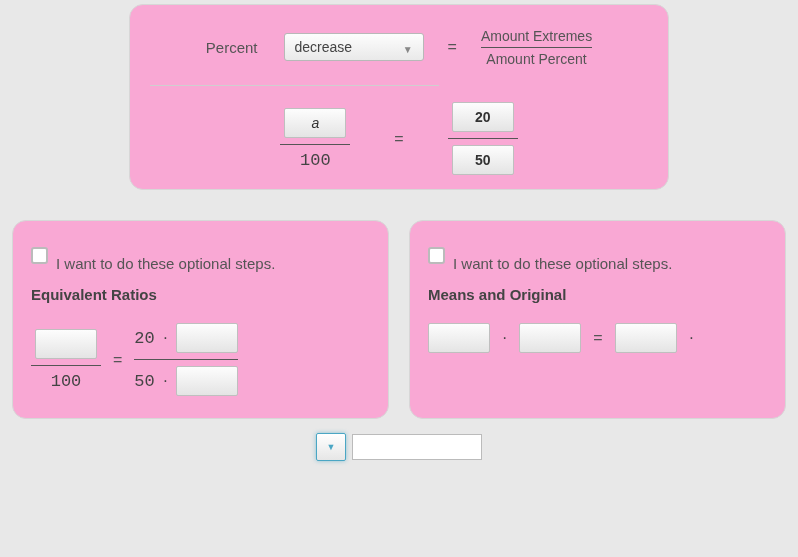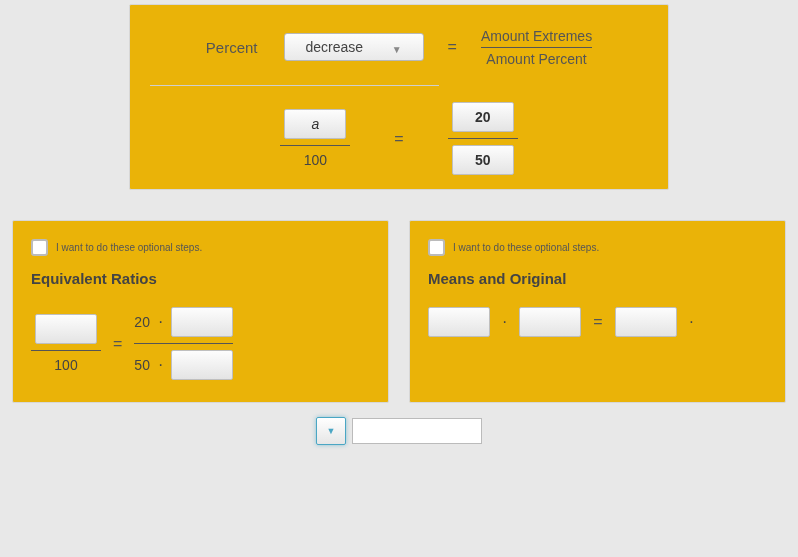--- a/index.html
+++ b/index.html
@@ -15,39 +15,39 @@
 .page { padding: 0 12px; }
 .topcut {
   font-size: 12px;
   color: #888;
   letter-spacing: .5px;
   padding: 2px 0 6px 0;
   height: 18px;
   overflow: hidden;
 }
 .card {
-  background: #eab308;
+  background: #f9a8d4;
   border: 1px solid #d7d7d7;
-  border-radius: 2px;
+  border-radius: 14px;
   padding: 14px 20px;
 }
 .main-eq {
   width: 540px;
   margin: 4px auto 30px auto;
 }
 .row { display: flex; align-items: center; justify-content: center; }
 .eqrow { gap: 20px; min-height: 56px; }
 .percent-label { font-size: 15px; color: #555; margin-right: 6px; }
 .dropdown {
   display: inline-flex;
   align-items: flex-end;
   background: linear-gradient(#fdfdfd,#e9e9e9);
   border: 1px solid #b8b8b8;
   border-radius: 3px;
-  padding: 5px 21px;
+  padding: 5px 10px;
   font-size: 14px;
   color: #444;
   min-width: 140px;
   justify-content: space-between;
 }
 .chev { margin-left: 8px; font-size: 10px; color: #888; }
 .frac-label {
   display: inline-flex;
   flex-direction: column;
   align-items: center;
@@ -72,30 +72,30 @@
 }
 .slot.var { font-style: italic; font-weight: normal; }
 .frac {
   display: inline-flex;
   flex-direction: column;
   align-items: center;
   min-width: 70px;
 }
 .fracbar { width: 100%; height: 1px; background: #555; margin: 6px 0; }
 .fracnum, .fracden { display:flex; align-items:center; justify-content:center; gap:4px; }
-.plain { font-size: 14px; color: #444; }
+.plain { font-size: 17px; color: #444; font-family: Liberation Mono, monospace; }
 
 .two-col { display: flex; gap: 20px; margin-bottom: 14px; }
 .optcard { flex: 1 1 50%; padding: 18px 18px 22px 18px; }
 .optcard .check-row { display:flex; align-items:center; gap:8px; margin-bottom: 14px;}
 .checkbox {
   width: 17px; height: 17px; border: 2px solid #bbb; border-radius: 3px;
   background: #fff; display:inline-block; flex-shrink:0;
 }
-.checklabel { color:#555; font-size:10px; }
+.checklabel { color:#555; font-size:15px;margin-top:16px; }
 .section-title { font-weight: 600; color:#444; font-size:15px; margin-bottom: 20px; }
 .eq-row { display:flex; align-items:center; gap:8px; }
 .dot { font-size: 16px; padding: 0 4px; color:#444; }
 
 .bottom-prompt { text-align:center; color:#555; font-size:15px; margin: 8px 0 14px 0; display:flex; justify-content:center; }
 .answer-row { display:flex; justify-content:center; align-items:center; gap:6px; }
 .mini-drop {
   width: 30px; height: 28px; background: linear-gradient(#fff,#e6e6e6);
   border:1px solid #4aa6c4; border-radius:2px; display:flex; align-items:center; justify-content:center;
   box-shadow: 0 0 4px rgba(74,166,196,.6);

